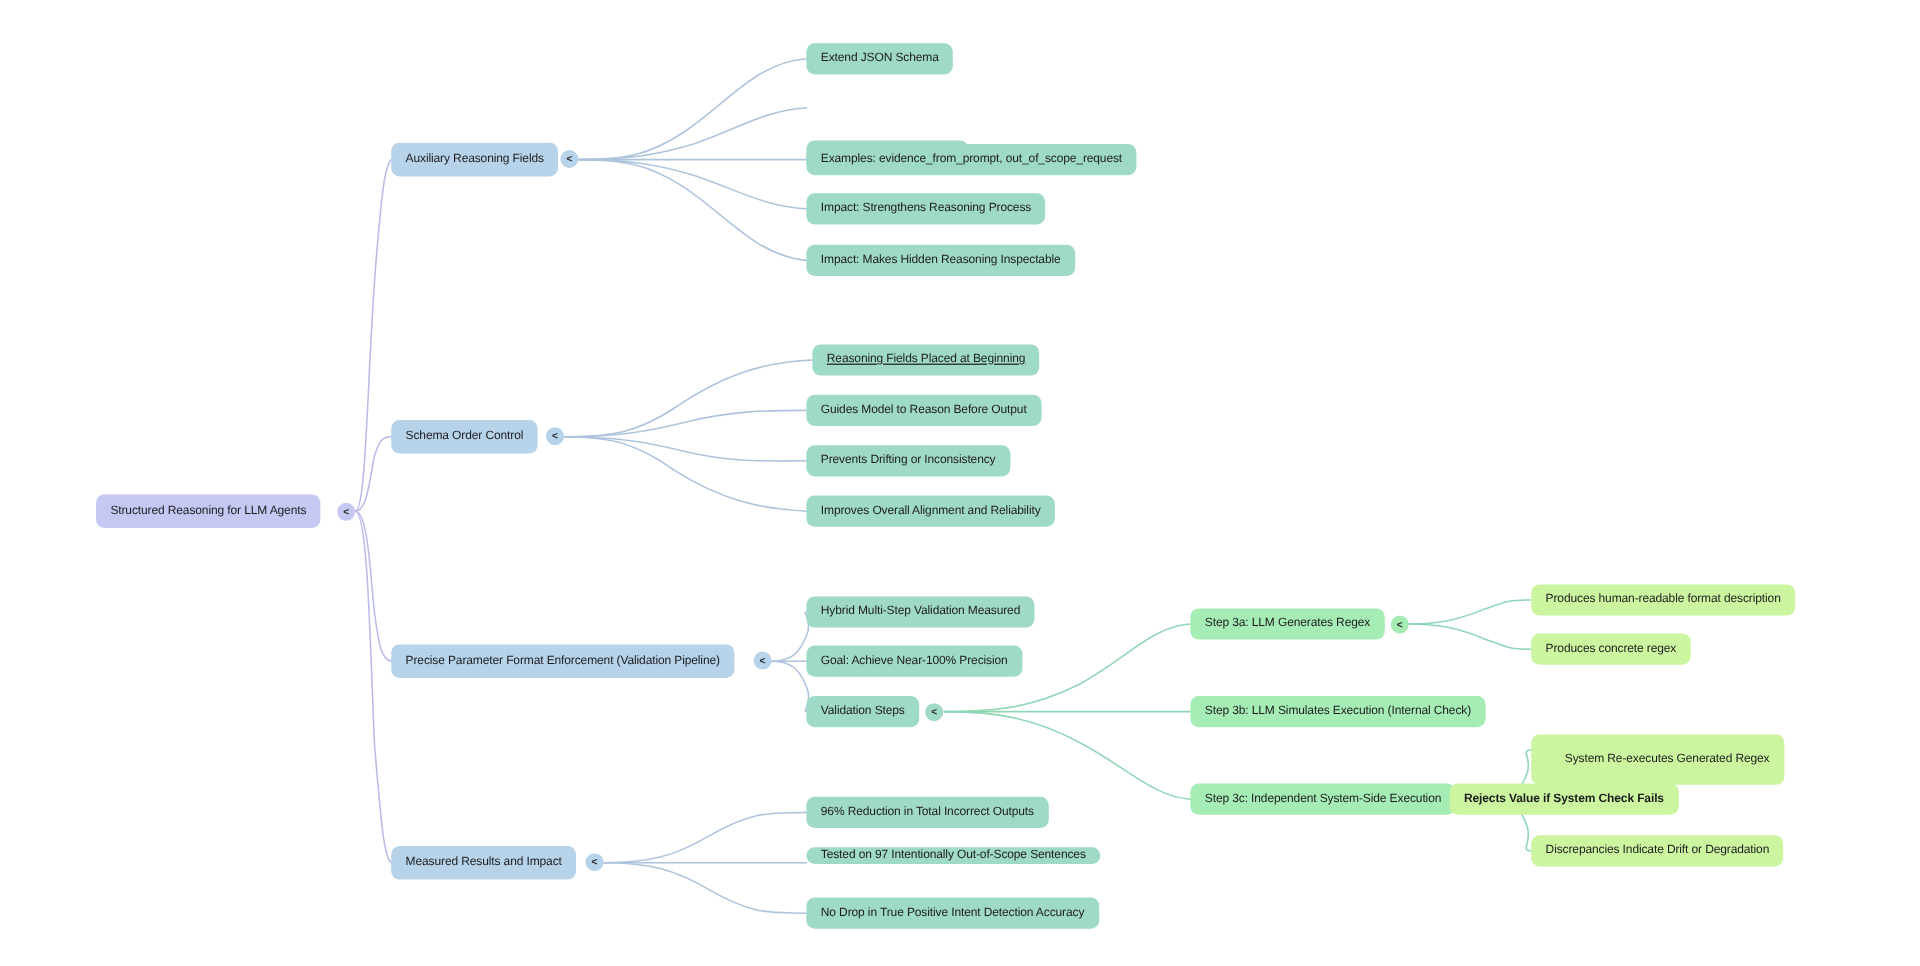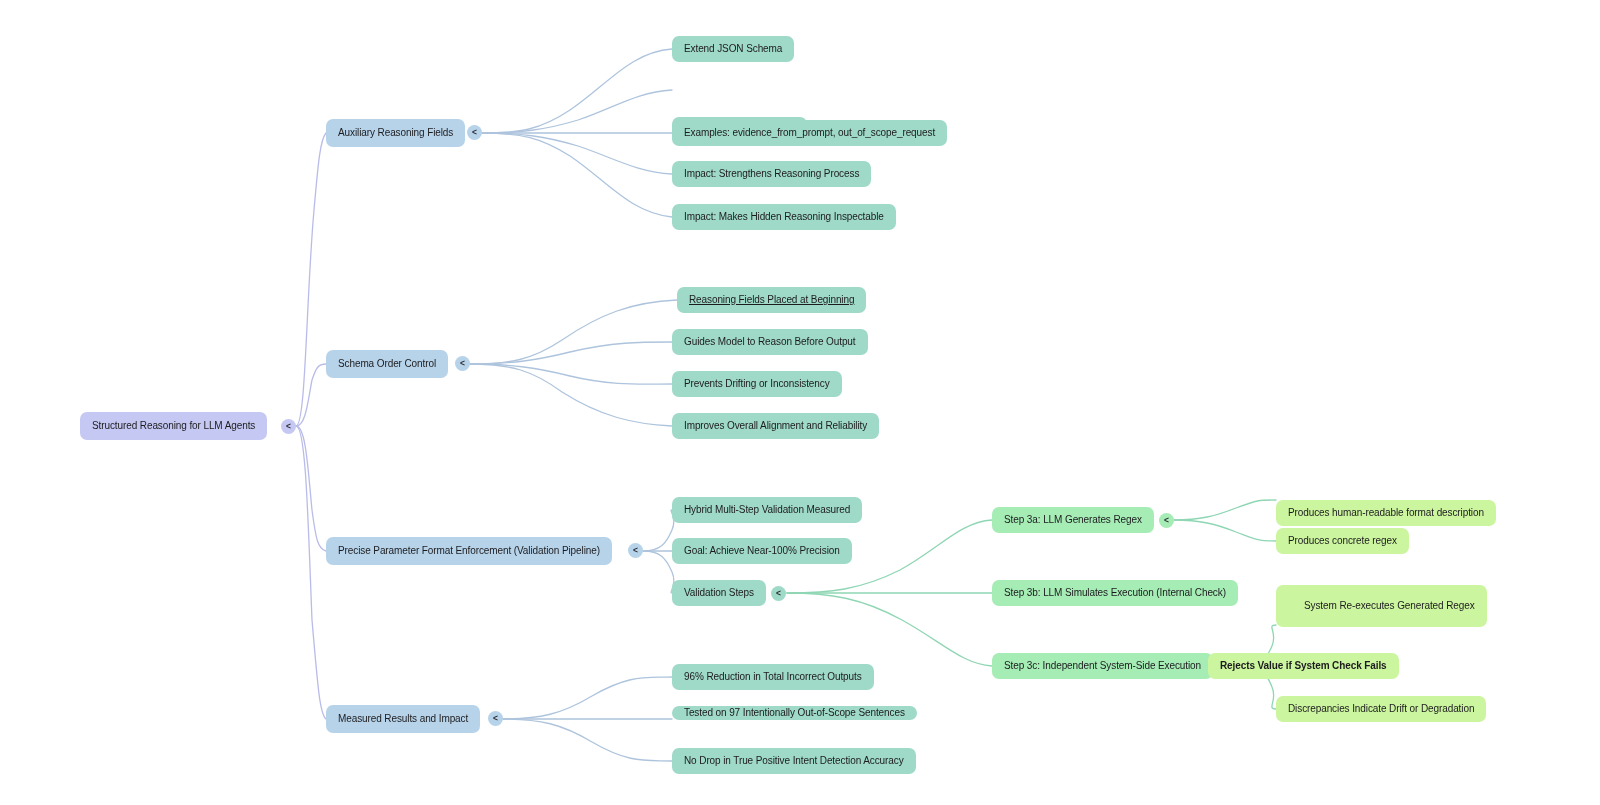--- a/index.html
+++ b/index.html
@@ -195,37 +195,37 @@
   <div class="node lvl-3" style="left:672px; top:580px; height:26px;">
     <span class="node-label">Validation Steps</span>
   </div>
   <div class="toggle tg-3" style="left:771px; top:586px;">&lt;</div>
 
   <div class="node lvl-4" style="left:992px; top:507px; height:26px;">
     <span class="node-label">Step 3a: LLM Generates Regex</span>
   </div>
   <div class="toggle tg-4" style="left:1159px; top:513px;">&lt;</div>
 
-  <div class="node lvl-5" style="left:1276px; top:500px; height:26px;">
+  <div class="node lvl-5" style="left:1276px; top:487px; height:26px;">
     <span class="node-label">Produces human-readable format description</span>
   </div>
   <div class="node lvl-5" style="left:1276px; top:528px; height:26px;">
     <span class="node-label">Produces concrete regex</span>
   </div>
 
   <div class="node lvl-4" style="left:992px; top:580px; height:26px;">
     <span class="node-label">Step 3b: LLM Simulates Execution (Internal Check)</span>
   </div>
 
   <div class="node lvl-4" style="left:992px; top:653px; height:26px;">
     <span class="node-label">Step 3c: Independent System-Side Execution</span>
   </div>
   <div class="toggle tg-4" style="left:1225px; top:659px;">&lt;</div>
 
-  <div class="node lvl-5" style="left:1276px; top:585px; height:42px;padding-left:28px;">
+  <div class="node lvl-5" style="left:1276px; top:612px; height:42px;padding-left:28px;">
     <span class="node-label">System Re-executes Generated Regex</span>
   </div>
   <div class="node lvl-5" style="left:1208px; top:653px; height:26px;font-weight:bold;">
     <span class="node-label">Rejects Value if System Check Fails</span>
   </div>
   <div class="node lvl-5" style="left:1276px; top:696px; height:26px;">
     <span class="node-label">Discrepancies Indicate Drift or Degradation</span>
   </div>
 
   <div class="node lvl-2" style="left:326px; top:705px; height:28px;">

